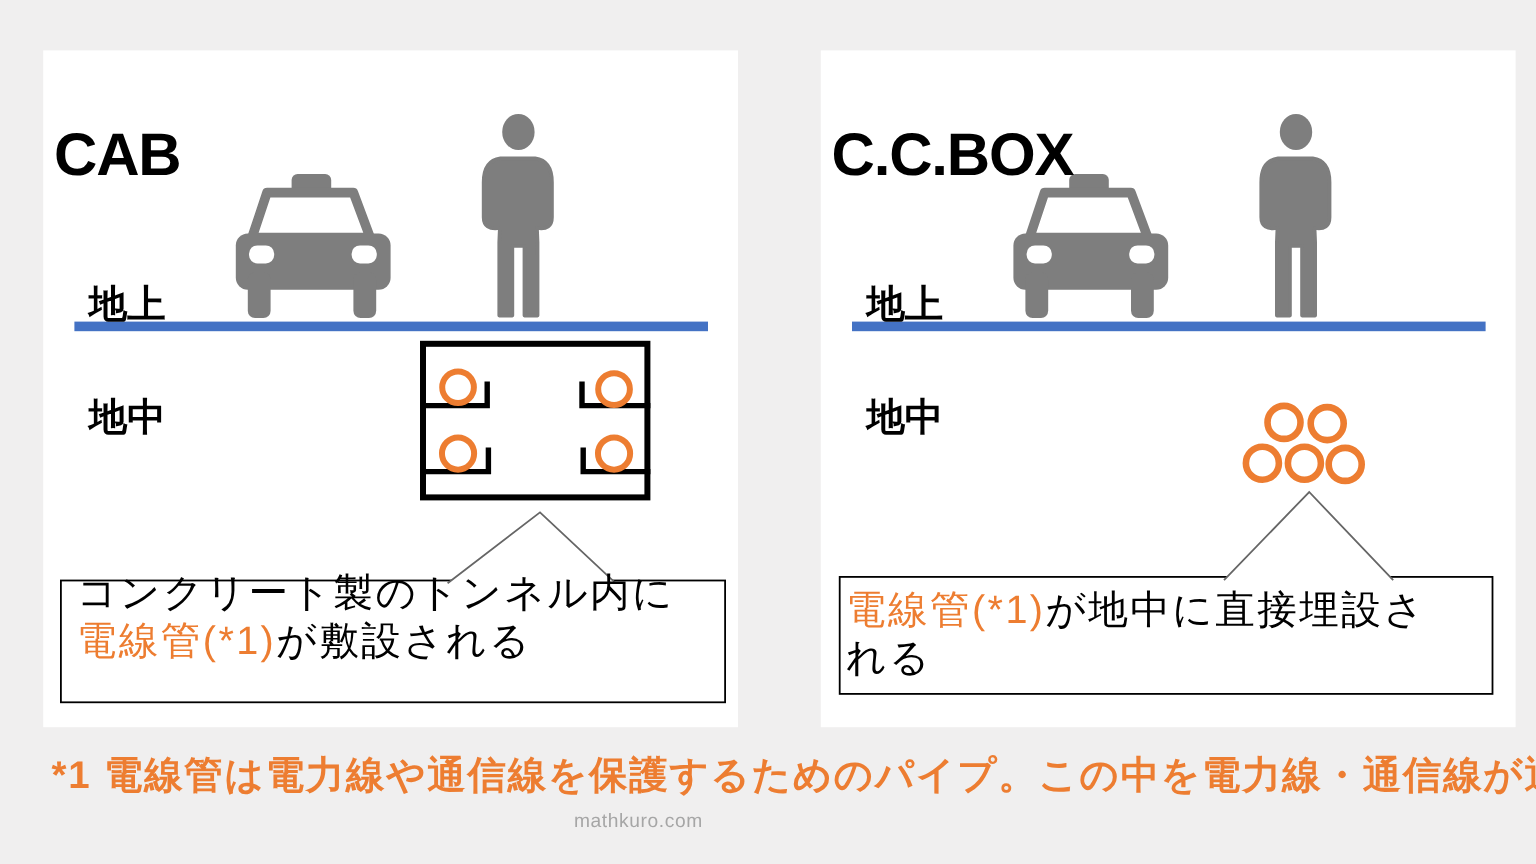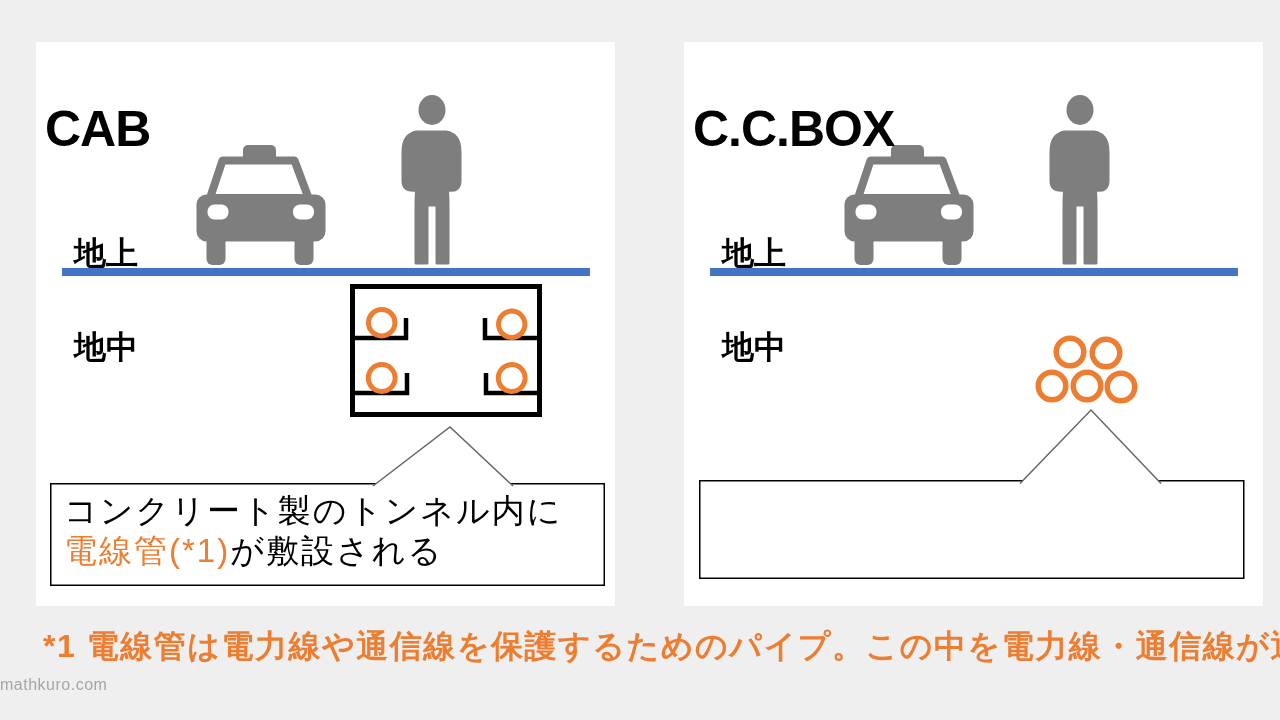--- a/index.html
+++ b/index.html
@@ -13,21 +13,21 @@
                color:#000;letter-spacing:-1px;line-height:1;}
   .gud-label{position:absolute;left:38px;font-size:32px;font-weight:bold;color:#000;line-height:1.15;margin-top:32px;}
   .label-ground{top:161px;}
   .label-under{top:255px;}
   .callout-text{position:absolute;font-size:33px;line-height:40px;letter-spacing:2px;color:#000;}
   .callout-text .cline{display:block;white-space:nowrap;}
   .orange{color:#ED7D31;}
   .footnote{position:absolute;left:43px;top:626px;width:1210px;font-size:32px;font-weight:bold;
             color:#ED7D31;line-height:41px;letter-spacing:1.5px;}
   .footnote span{display:block;white-space:nowrap;}
-  .site-footer{position:absolute;left:0;top:676px;width:1064px;text-align:left;
+  .site-footer{position:absolute;left:0;top:676px;width:1064px;text-align:center;
                font-size:16px;color:#A6A6A6;letter-spacing:0.5px;}
 </style>
 </head>
 <body>
 
 <div class="canvas">
 
   <section class="panel left">
     <svg width="579" height="564" viewBox="0 0 579 564">
 
@@ -70,21 +70,21 @@
       <g>
         <path d="M337,444 L414,385 L477,444 Z" fill="#FFFFFF"></path>
         <path d="M337,444 L414,385 L477,444" fill="none" stroke="#666666" stroke-width="1.5"></path>
       </g>
     </svg>
 
     <h2 class="panel-title">CAB</h2>
     <div class="gud-label label-ground">地上</div>
     <div class="gud-label label-under">地中</div>
 
-    <div class="callout-text" style="left:28px;top:449px;">
+    <div class="callout-text" style="left:28px;top:432px;">
       <span class="cline">コンクリート製のトンネル内に</span>
       <span class="cline"><span class="orange">電線管(*1)</span><span>が敷設される</span></span>
     </div>
   </section>
 
   <section class="panel right">
     <svg width="579" height="564" viewBox="0 0 579 564">
 
       <g fill="#7E7E7E">
         <rect x="207" y="103" width="33" height="20" rx="5"></rect>
@@ -117,20 +117,24 @@
       <g>
         <path d="M336,441.5 L407,368 L477,441.5 Z" fill="#FFFFFF"></path>
         <path d="M336,441.5 L407,368 L477,441.5" fill="none" stroke="#666666" stroke-width="1.5"></path>
       </g>
     </svg>
 
     <h2 class="panel-title">C.C.BOX</h2>
     <div class="gud-label label-ground">地上</div>
     <div class="gud-label label-under">地中</div>
 
+    <div class="callout-text" style="left:21px;top:446px;">
+      <span class="cline"><span class="orange">電線管(*1)</span><span>が地中に直接埋設さ</span></span>
+      <span class="cline">れる</span>
+    </div>
   </section>
 
   <div class="footnote">
     <span>*1 電線管は電力線や通信線を保護するためのパイプ。この中を電力線・通信線が通</span>
   </div>
 
   <div class="site-footer">mathkuro.com</div>
 
 </div>
 

